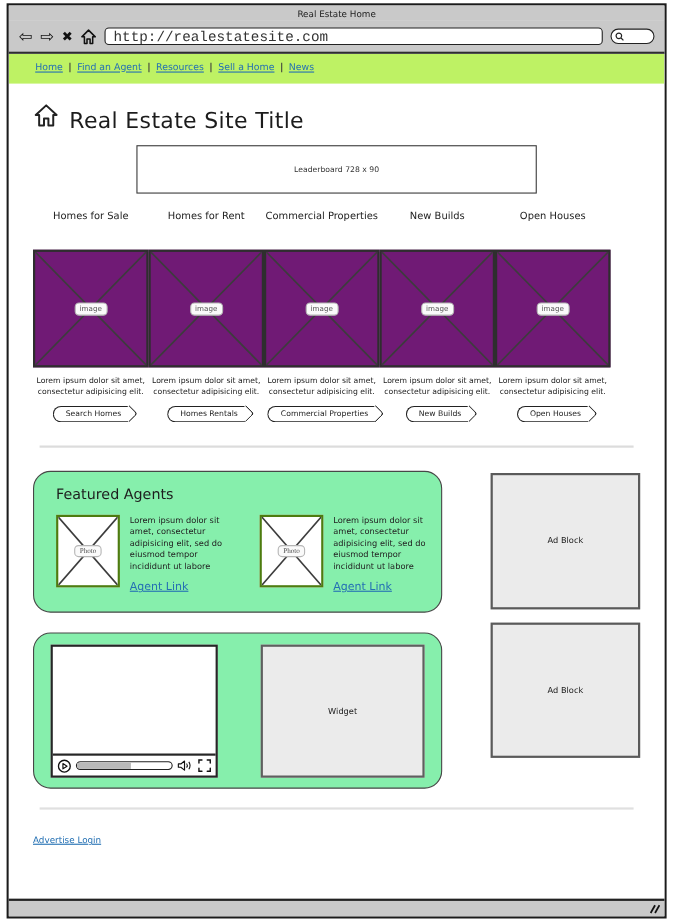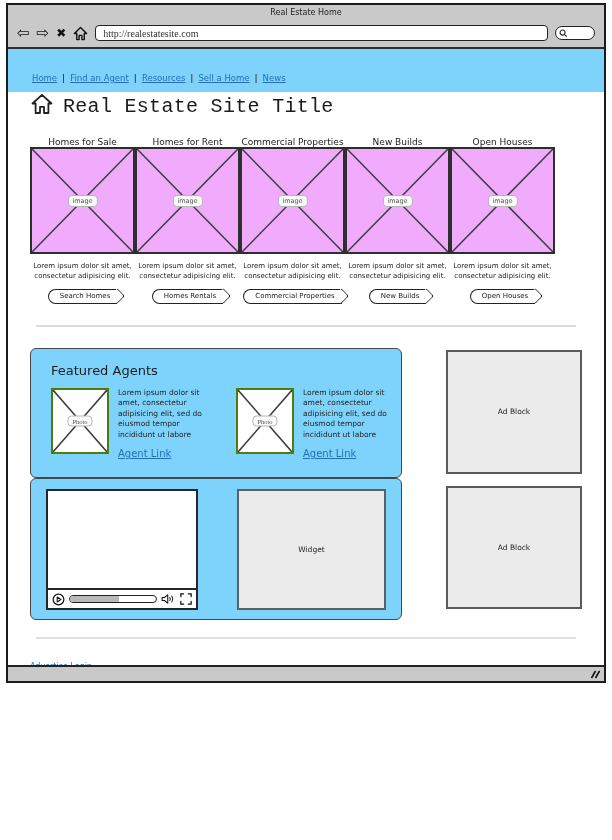--- a/index.html
+++ b/index.html
@@ -1,48 +1,48 @@
 <!DOCTYPE html>
 <html><head>
 <meta charset="utf-8">
 <style>
   * { margin:0; padding:0; box-sizing:border-box; }
   html,body { width:612px; height:840px; overflow:hidden; background:#fff;
               font-family:"DejaVu Sans", sans-serif; color:#222; }
-  .window { position:absolute; left:6px; top:3px; width:600px; height:680px;
+  .window { position:absolute; left:6px; top:3px; width:600px; height:832px;
             border:2px solid #1b1b1b; background:#fff; display:flex; flex-direction:column; }
   
   .titlebar { height:14px; background:#c9c9c9; text-align:center; font-size:8px;
               color:#1e1e1e; padding-top:3px; }
   .toolbar { height:30px; background:#c9c9c9; border-bottom:2px solid #2e2e2e;
              display:flex; align-items:center; gap:7px; padding:0 9px; }
   .nav-glyph { font-size:15px; line-height:1; color:#111; cursor:default; }
   .stop-glyph { font-size:12px; font-weight:bold; }
   .url-field { flex:1; height:16px; border:1.5px solid #222; border-radius:4px;
-               background:#fff; font-size:10px; color:#333; padding:0 0 0 7px;
-               font-family:Liberation Serif, serif; outline:none; }
+               background:#fff; font-size:13px; color:#333; padding:0 0 0 7px;
+               font-family:Liberation Mono, monospace; outline:none; }
   .search-pill { width:40px; height:14px; border:1.5px solid #222; border-radius:8px;
                  background:#fff; display:flex; align-items:center; padding-left:3px; }
   
   .content { flex:1; background:#fff; overflow:hidden; }
-  .navstrip { background:#7dd3fc; padding:24px 0 9px 24px; font-size:8.5px; }
+  .navstrip { background:#bef264; padding:8px 0 9px 24px; font-size:8.5px; }
   a.wlink { color:#2470b3; text-decoration:underline; }
   .sep { color:#3a3a3a; font-weight:bold; padding:0 5px; }
   .main { padding:0 22px; }
-  .site-header { display:flex; align-items:center; gap:9px;font-family:Liberation Mono, monospace; }
+  .site-header { margin-top:17px; display:flex; align-items:flex-end; gap:9px; }
   .site-title { font-size:20px; color:#1c1c1c; letter-spacing:0.3px; }
   .banner { border:1.5px solid #3a3a3a; display:flex; align-items:center;
             justify-content:center; font-size:7px; color:#333; background:#fff; }
   .leaderboard { width:364px; height:44px; margin:11px auto 0; }
   
   .cats { display:flex; margin-top:16px; }
   .cat { width:105px; display:flex; flex-direction:column; align-items:center; }
   .cat-h { font-size:9px; color:#222; white-space:nowrap; }
   .imgbox { width:105px; height:107px; border:2px solid #2e2e2e; position:relative;
-            background:#f0abfc; margin-top:0; }
+            background:#701a75; margin-top:25px; }
   .cross { position:absolute; inset:0; width:100%; height:100%; }
   .cross line { stroke:#3c3c3c; stroke-width:1.5; }
   .ph-label { position:absolute; left:50%; top:50%; transform:translate(-50%,-50%);
               font-size:6.5px; color:#555; background:#fafafa; border:1px solid #b5b5b5;
               border-radius:4px; padding:1px 4px; }
   .cat-desc { font-size:7px; line-height:1.4; text-align:center; margin-top:8px;
               color:#222; width:104px; }
   .cat-btn { position:relative; height:15px; margin-top:7px; border:1.5px solid #222;
              border-right:none; border-radius:8px 0 0 8px; background:#fff;
              display:flex; align-items:center; padding:0 7px 0 11px; font-size:7px;
@@ -50,34 +50,34 @@
   .cat-btn::after { content:""; position:absolute; top:50%; right:-5.4px; width:10px;
                     height:10px; background:#fff; border-top:1.5px solid #222;
                     border-right:1.5px solid #222; border-top-right-radius:3px;
                     transform:translateY(-50%) rotate(45deg); }
   .cat-btn span { position:relative; z-index:1; }
   .divider { height:2px; background:#dcdcdc; margin:21px 6px 0; }
   
   .mid { display:flex; margin-top:21px; }
   .mid-left { width:372px; }
   .mid-right { width:152px; margin-left:44px; }
-  .panel { border:1.5px solid #474747; border-radius:6px; background:#7dd3fc; }
+  .panel { border:1.5px solid #474747; border-radius:16px; background:#86efac; }
   .agents { padding:14px 20px 16px; }
   .agents-h { font-size:13px; color:#1d1d1d; }
   .agents-row { display:flex; margin-top:10px; }
   .agent { display:flex; gap:9px; width:168px; }
   .photobox { width:58px; height:66px; border:2px solid #4d7c0f; position:relative;
               background:#fff; flex:none;font-family:Liberation Serif, serif; }
   .agent-txt { font-size:7.5px; line-height:1.4; width:92px; color:#222; }
   .agent-link { display:inline-block; margin-top:8px; font-size:10px; }
   .adblock { background:#ebebeb; border:2px solid #5a5a5a; display:flex;
              align-items:center; justify-content:center; font-size:7.5px; color:#222; }
   .ad1 { height:124px; margin-top:2px; }
   .ad2 { height:123px; margin-top:12px; }
-  .media { margin-top:0; padding:10px 15px; height:142px; display:flex;
+  .media { margin-top:18px; padding:10px 15px; height:142px; display:flex;
            justify-content:space-between; }
   .video { width:152px; height:121px; border:2px solid #262626; display:flex;
            flex-direction:column; background:#fff; }
   .screen { flex:1; }
   .controls { border-top:2px solid #262626; height:20px; display:flex;
               align-items:center; gap:4px; padding:0 4px; }
   .progress { flex:1; height:8px; border:1.5px solid #222; border-radius:5px;
               overflow:hidden; background:#fff; }
   .progress-fill { height:100%; background:#b9b9b9; }
   .widget { width:149px; height:121px; background:#ebebeb; border:2px solid #5f5f5f;
@@ -127,20 +127,23 @@
 
       <div class="site-header">
         <span>
           <svg width="24" height="24" viewBox="0 0 24 24">
               <path d="M12 2.8 L21.5 11.5 H18.4 V21 H14 V14.8 H10 V21 H5.6 V11.5 H2.5 Z" fill="none" stroke="#222" stroke-width="1.8" stroke-linejoin="round"></path>
             </svg>
         </span>
         <span class="site-title">Real Estate Site Title</span>
       </div>
 
+      <div class="banner leaderboard">
+        <span>Leaderboard 728 x 90</span>
+      </div>
 
       <div class="cats">
 
         <div class="cat">
           <div class="cat-h">Homes for Sale</div>
           <div class="imgbox">
             <svg class="cross" viewBox="0 0 100 100" preserveAspectRatio="none">
                 <line x1="0" y1="0" x2="100" y2="100" vector-effect="non-scaling-stroke"></line>
                 <line x1="100" y1="0" x2="0" y2="100" vector-effect="non-scaling-stroke"></line>
               </svg>

